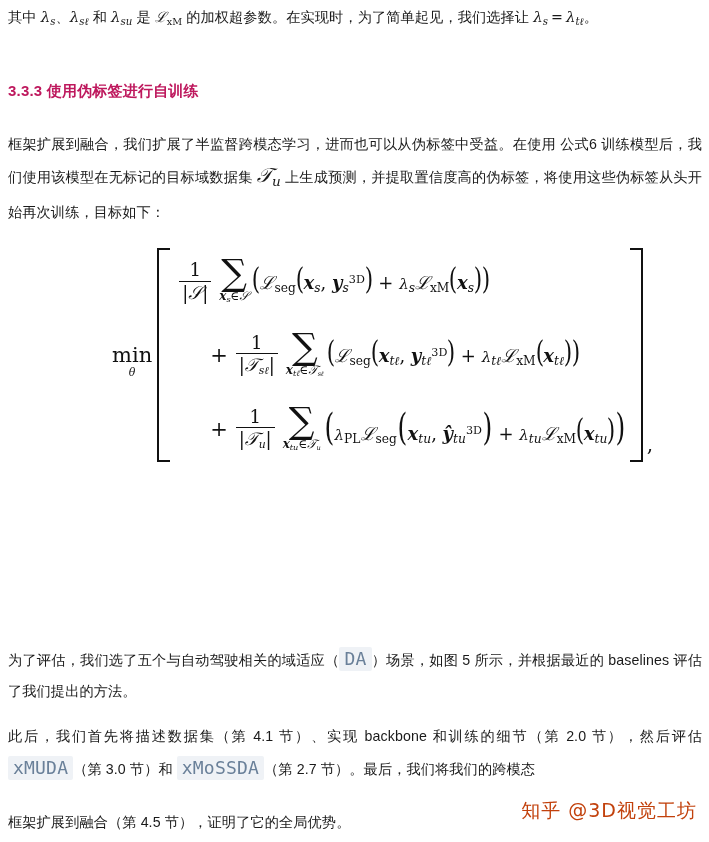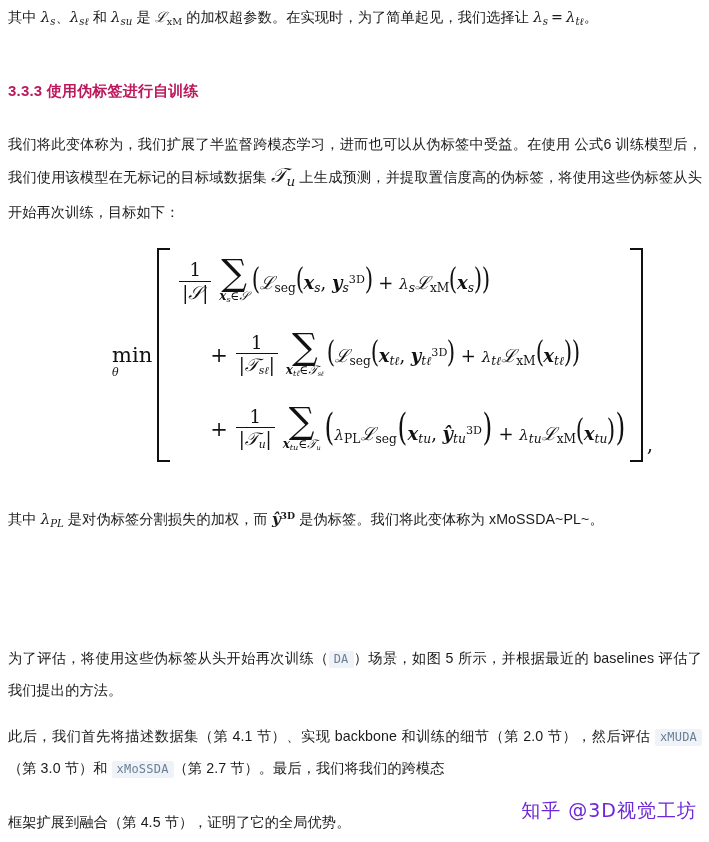--- a/index.html
+++ b/index.html
@@ -80,21 +80,21 @@
     font-style: normal;
     font-size: 0.68em;
     vertical-align: -0.28em;
   }
 
   
   .chip {
     background: #eff2f6;
     color: #6a8099;
     font-family: "DejaVu Sans Mono", "Liberation Mono", monospace;
-    font-size: 12px;
+    font-size: 18px;
     padding: 1px 5px 2px 5px;
     border-radius: 2px;
     letter-spacing: 0.2px;
     white-space: nowrap;
   }
 
   
   .equation {
     position: absolute;
     left: 0;
@@ -106,21 +106,21 @@
   }
   .eq-inner {
     position: absolute;
     left: 112px;
     top: 0;
     display: flex;
     align-items: center;
   }
   .minop {
     position: relative;
-    text-align: left;
+    text-align: center;
     font-family: "DejaVu Serif", "Liberation Serif", serif;
     font-style: normal;
     font-size: 21px;
     line-height: 1;
     margin-right: 3px;
     margin-top: 12px;
   }
   .minop .sub {
     font-size: 11px;
     font-style: italic;
@@ -220,39 +220,39 @@
     margin-bottom: 6px;
     margin-left: 2px;
   }
 
   
   .watermark {
     position: absolute;
     right: 12px;
     top: 798px;
     font-size: 19px;
-    color: #6d28d9;
+    color: #c2410c;
     letter-spacing: 1px;
     font-family: "DejaVu Sans", "Liberation Sans", sans-serif;
     user-select: none;
   }
 </style>
 </head>
 <body>
 
 <div class="page">
 
   <div class="para" style="top:2px;">
     <span>其中 </span><span class="m"><span>λ</span><sub class="ms">s</sub></span><span>、</span><span class="m"><span>λ</span><sub class="ms">sℓ</sub></span><span> 和 </span><span class="m"><span>λ</span><sub class="ms">su</sub></span><span> 是 </span><span class="cal"><span>ℒ</span><sub class="mn">xM</sub></span><span> 的加权超参数。在实现时，为了简单起见，我们选择让 </span><span class="m"><span>λ</span><sub class="ms">s</sub></span><span class="m-up" style="padding:0 3px;"><span>=</span></span><span class="m"><span>λ</span><sub class="ms">tℓ</sub></span><span>。</span>
   </div>
 
   <div class="heading" style="top:82px;">3.3.3 使用伪标签进行自训练</div>
 
   <div class="para" style="top:129px;">
-    <span>我们将此变体称为，我们扩展了半监督跨模态学习，进而也可以从伪标签中受益。在使用 公式6 训练模型后，我们使用该模型在无标记的目标域数据集 </span><span class="cal" style="font-size:20px;"><span>𝒯</span><sub class="ms">u</sub></span><span> 上生成预测，并提取置信度高的伪标签，将使用这些伪标签从头开始再次训练，目标如下：</span>
+    <span>框架扩展到融合，我们扩展了半监督跨模态学习，进而也可以从伪标签中受益。在使用 公式6 训练模型后，我们使用该模型在无标记的目标域数据集 </span><span class="cal" style="font-size:20px;"><span>𝒯</span><sub class="ms">u</sub></span><span> 上生成预测，并提取置信度高的伪标签，将使用这些伪标签从头开始再次训练，目标如下：</span>
   </div>
 
   <div class="equation">
     <div class="eq-inner">
       <div class="minop">
         <span>min</span><span class="sub">θ</span>
       </div>
       <div class="bracket"></div>
       <div class="rows">
 
@@ -299,27 +299,24 @@
             <span class="bigparen tall">(</span><span class="m">λ</span><sub class="mn">PL</sub><span class="cal">ℒ</span><sub class="mn">seg</sub><span class="bigparen tall">(</span><span class="bvar">x</span><sub class="ms">tu</sub><span class="m-up">,</span>&nbsp;<span class="bvar">ŷ</span><sub class="ms">tu</sub><sup class="ms">3D</sup><span class="bigparen tall">)</span>&nbsp;<span class="m-up">+</span>&nbsp;<span class="m">λ</span><sub class="ms">tu</sub><span class="cal">ℒ</span><sub class="mn">xM</sub><span class="bigparen">(</span><span class="bvar">x</span><sub class="ms">tu</sub><span class="bigparen">)</span><span class="bigparen tall">)</span>
           </span>
         </div>
 
       </div>
       <div class="bracket right"></div>
       <span class="comma-tail">,</span>
     </div>
   </div>
 
-  <div class="para" style="top:500px;">
-    <span>其中 </span><span class="m"><span>λ</span><sub class="ms">PL</sub></span><span> 是对伪标签分割损失的加权，而 </span><span class="m" style="font-weight:bold;"><span>ŷ</span><sup class="ms">3D</sup></span><span> 是伪标签。我们将此变体称为 xMoSSDA~PL~。</span>
-  </div>
 
 
   <div class="para" style="top:643px;">
-    <span>为了评估，将使用这些伪标签从头开始再次训练（</span><span class="chip">DA</span><span>）场景，如图 5 所示，并根据最近的 baselines 评估了我们提出的方法。</span>
+    <span>为了评估，我们选了五个与自动驾驶相关的域适应（</span><span class="chip">DA</span><span>）场景，如图 5 所示，并根据最近的 baselines 评估了我们提出的方法。</span>
   </div>
 
   <div class="para" style="top:721px;">
     <span>此后，我们首先将描述数据集（第 4.1 节）、实现 backbone 和训练的细节（第 2.0 节），然后评估 </span><span class="chip">xMUDA</span><span>（第 3.0 节）和 </span><span class="chip">xMoSSDA</span><span>（第 2.7 节）。最后，我们将我们的跨模态</span>
   </div>
 
   <div class="para" style="top:807px;">框架扩展到融合（第 4.5 节），证明了它的全局优势。</div>
 
   <div class="watermark">知乎 @3D视觉工坊</div>
 

